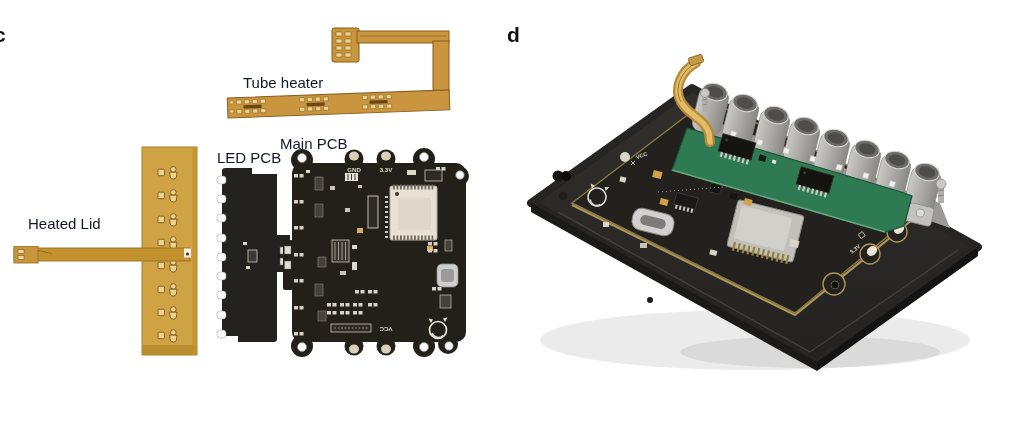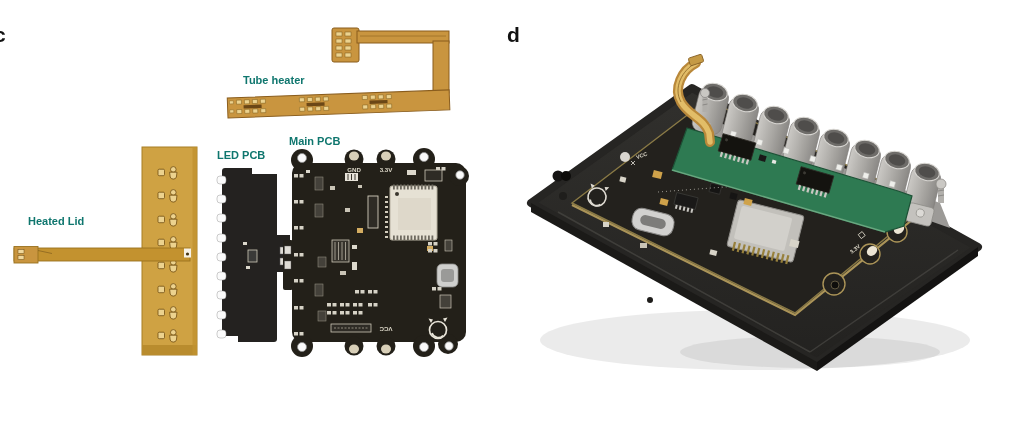--- a/index.html
+++ b/index.html
@@ -2,21 +2,21 @@
 <html><head>
 <meta charset="utf-8">
 <style>
   html,body{margin:0;padding:0;background:#ffffff;}
   #figure{position:relative;width:1024px;height:421px;background:#ffffff;overflow:hidden;
           font-family:"Liberation Sans", sans-serif;}
   .panel{position:absolute;top:0;height:421px;}
   #panel-c{left:0;width:500px;}
   #panel-d{left:500px;width:524px;}
   .panel-letter{position:absolute;font-size:21px;font-weight:700;color:#111;line-height:1;}
-  .part-label{position:absolute;font-size:11px;font-weight:700;color:#0f766e;line-height:1;white-space:nowrap;}
+  .part-label{position:absolute;font-size:15px;font-weight:400;color:#0f172a;line-height:1;white-space:nowrap;}
   svg{position:absolute;left:0;top:0;}
   .silk{font-family:"Liberation Sans",sans-serif;font-weight:700;fill:#ddd8c9;}
 </style>
 </head>
 <body>
 
 <div id="figure">
 
   <section class="panel" id="panel-c">
     <div class="panel-letter" style="left:-6px;top:24px">c</div>
@@ -297,21 +297,21 @@
           <rect x="330" y="186" width="5" height="4" fill="#c9c4b6"></rect>
           <rect x="345" y="208" width="5" height="4" fill="#c9c4b6"></rect>
           <rect x="358" y="185" width="4" height="3" fill="#c9c4b6"></rect>
         </g>
       </g>
     </svg>
 
     <div class="part-label" style="left:243px;top:75px">Tube heater</div>
     <div class="part-label" style="left:28px;top:216px">Heated Lid</div>
     <div class="part-label" style="left:217px;top:150px">LED PCB</div>
-    <div class="part-label" style="left:289px;top:136px">Main PCB</div>
+    <div class="part-label" style="left:280px;top:136px">Main PCB</div>
   </section>
 
   <section class="panel" id="panel-d">
     <div class="panel-letter" style="left:7px;top:24px">d</div>
 
     <svg width="524" height="421" viewBox="0 0 524 421">
       <defs>
         <linearGradient id="gradMetal" x1="0" y1="0" x2="1" y2="0">
           <stop offset="0" stop-color="#cbc9c5"></stop>
             <stop offset="0.55" stop-color="#a8a6a2"></stop>

